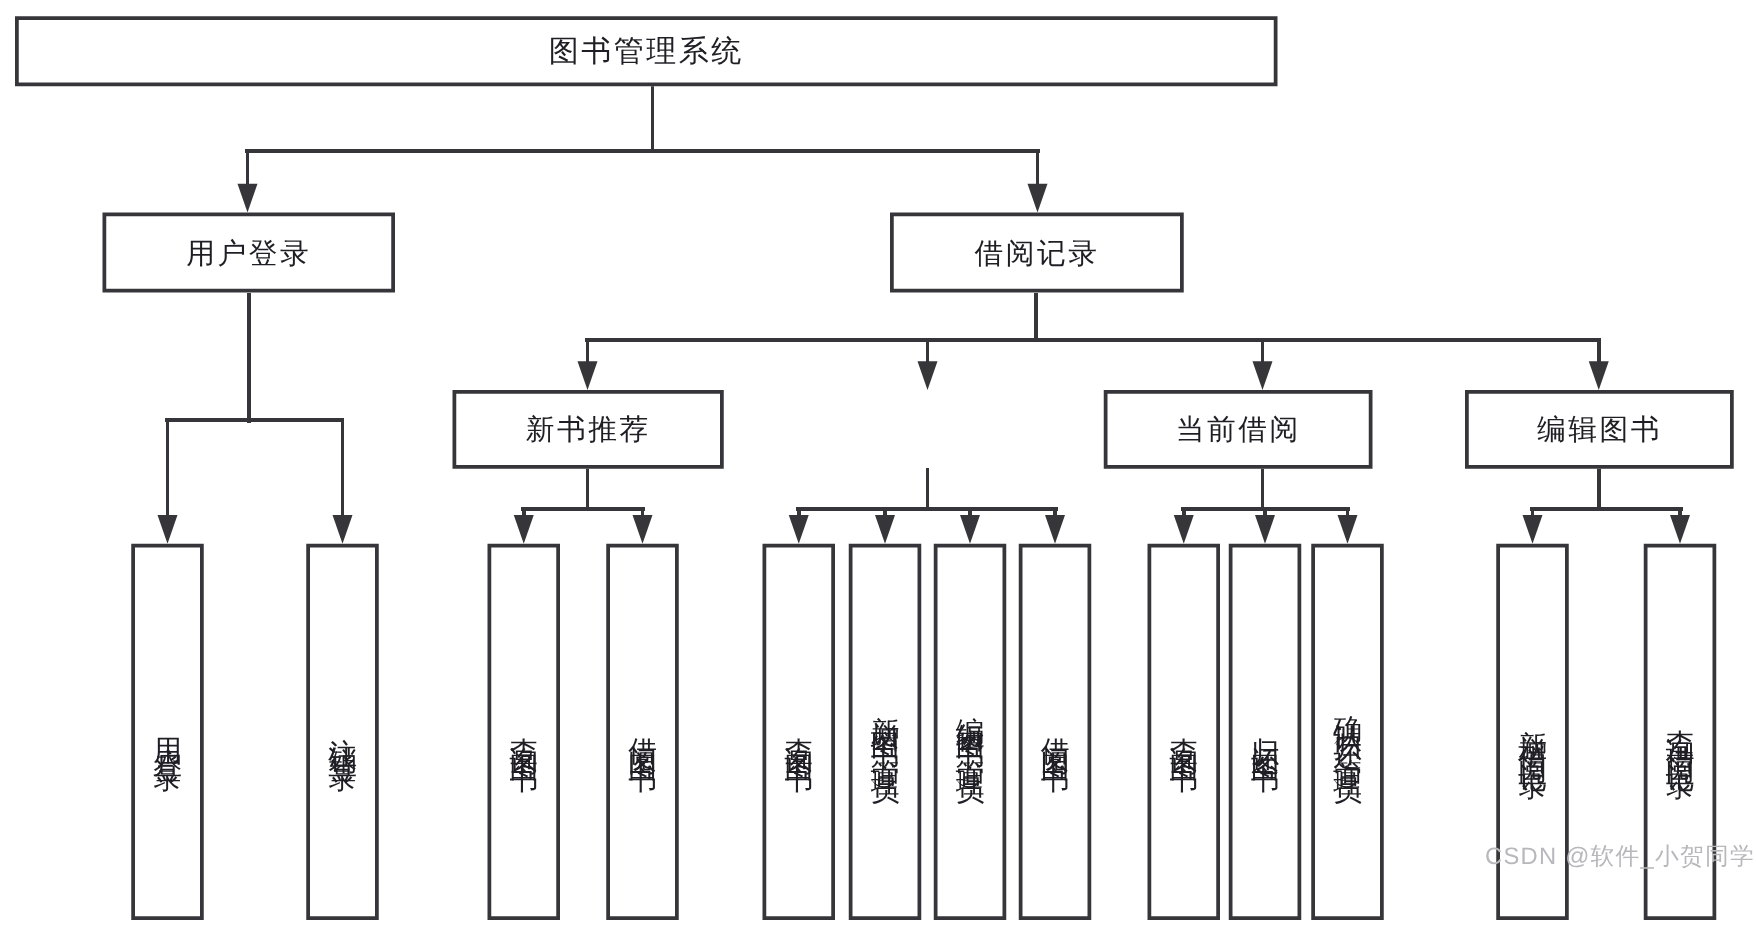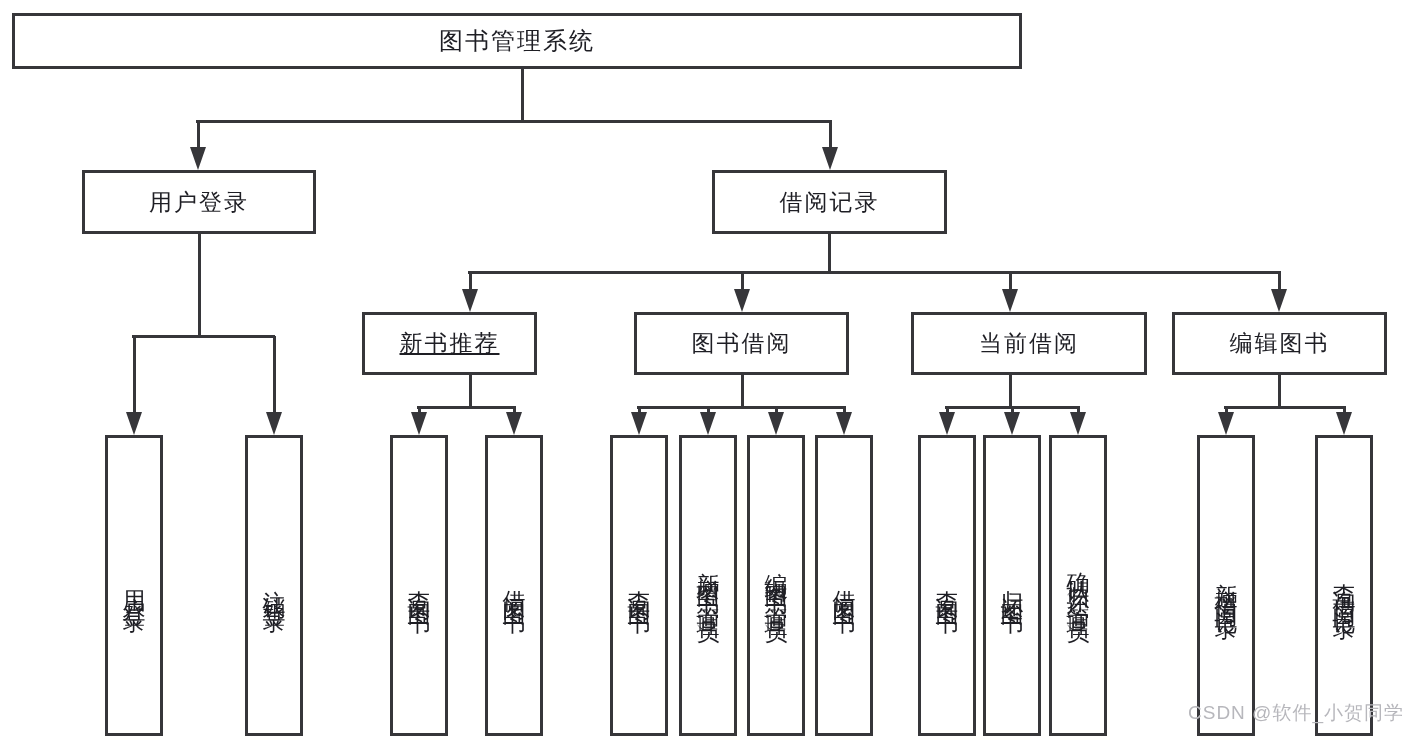--- a/index.html
+++ b/index.html
@@ -33,21 +33,21 @@
   .leaf{
     top:435px;height:301px;width:58px;
     writing-mode:vertical-rl;
     text-orientation:mixed;
     font-size:23px;
     letter-spacing:7px;
     line-height:1;
   }
   .watermark{
     position:absolute;
-    left:1188px;top:700px;
+    left:1188px;top:672px;
     font-size:19px;
     color:var(--watermark);
     letter-spacing:1px;
     white-space:nowrap;
   }
 </style>
 </head>
 <body>
 
 <div id="canvas">
@@ -112,23 +112,22 @@
     <line x1="1344" y1="407" x2="1344" y2="416"></line>
     <polygon points="1218,412 1234,412 1226,435"></polygon>
     <polygon points="1336,412 1352,412 1344,435"></polygon>
   </svg>
 
   <div class="box root">图书管理系统</div>
 
   <div class="box lvl2" style="left:82px;width:234px;">用户登录</div>
   <div class="box lvl2" style="left:712px;width:235px;">借阅记录</div>
 
-  <div class="box grp" style="left:362px;width:175px;text-decoration:underline;">新书推荐</div>
-  <div class="box grp" style="left:634px;width:215px;">图书借阅</div>
-  <div class="box grp" style="left:911px;width:236px;">当前借阅</div>
+  <div class="box grp" style="left:362px;width:217px;">新书推荐</div>
+  <div class="box grp" style="left:883px;width:215px;">当前借阅</div>
   <div class="box grp" style="left:1172px;width:215px;">编辑图书</div>
 
   <div class="box leaf" style="left:105px;">用户登录</div>
   <div class="box leaf" style="left:245px;">注销登录</div>
 
   <div class="box leaf" style="left:390px;">查询图书</div>
   <div class="box leaf" style="left:485px;">借阅图书</div>
 
   <div class="box leaf" style="left:610px;">查询图书</div>
   <div class="box leaf" style="left:679px;">新增图书（管理员）</div>

